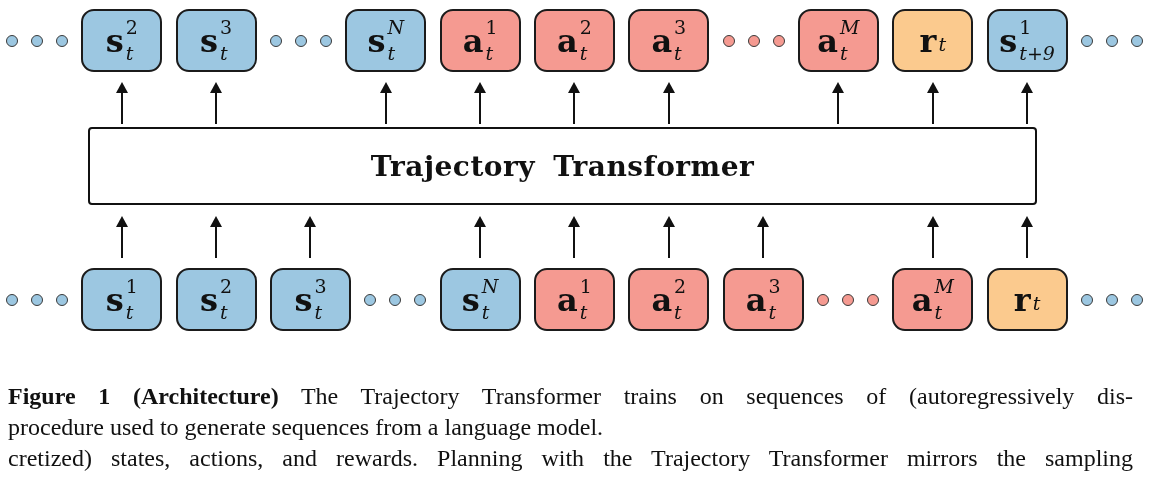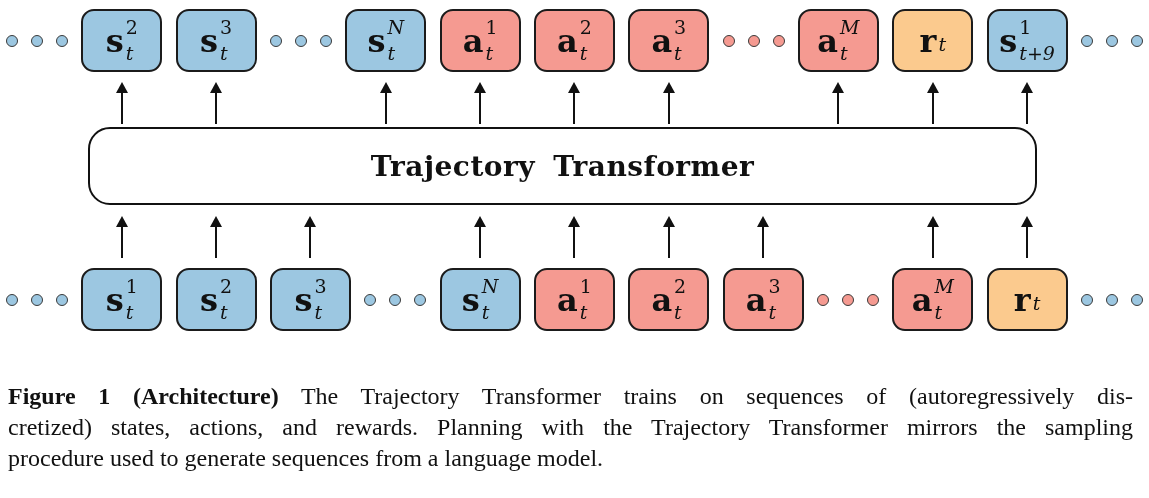--- a/index.html
+++ b/index.html
@@ -45,21 +45,21 @@
   .bottom-row .arrow { margin-bottom: 10px; }
   .arrow .head {
     width: 0; height: 0;
     border-left: 6px solid transparent; border-right: 6px solid transparent;
     border-bottom: 11px solid #111;
   }
   .arrow .shaft { width: 2px; height: 32px; background: #111; margin-top: -1px; }
 
   .transformer {
     margin: 2px 0 0 88px; width: 949px; height: 78px; box-sizing: border-box;
-    border: 2.5px solid #111; border-radius: 22px; background: #fff;
+    border: 2.5px solid #111; border-radius: 4px; background: #fff;
     display: flex; align-items: center; justify-content: center;
   }
   .transformer .label {
     font-family: "DejaVu Serif", serif; font-weight: 700; font-size: 28px;
     word-spacing: 8px; letter-spacing: 0.5px;
   }
   .bottom-row { margin-top: 10px; }
 
   .caption {
     margin: 50px 16px 0 8px;
@@ -369,15 +369,15 @@
           <span class="dot" style="background: rgb(156, 199, 225);"></span>
           <span class="dot" style="background: rgb(156, 199, 225);"></span>
           <span class="dot" style="background: rgb(156, 199, 225);"></span>
         </div>
       </div>
     </div>
 </div>
 
 <div class="caption">
   <div class="cap-line just"><b class="cap-label">Figure 1 (Architecture)</b><span> The Trajectory Transformer trains on sequences of (autoregressively dis-</span></div>
+  <div class="cap-line">procedure used to generate sequences from a language model.</div>
   <div class="cap-line just">cretized) states, actions, and rewards. Planning with the Trajectory Transformer mirrors the sampling</div>
-  <div class="cap-line">procedure used to generate sequences from a language model.</div>
 </div>
 
 </body></html>

